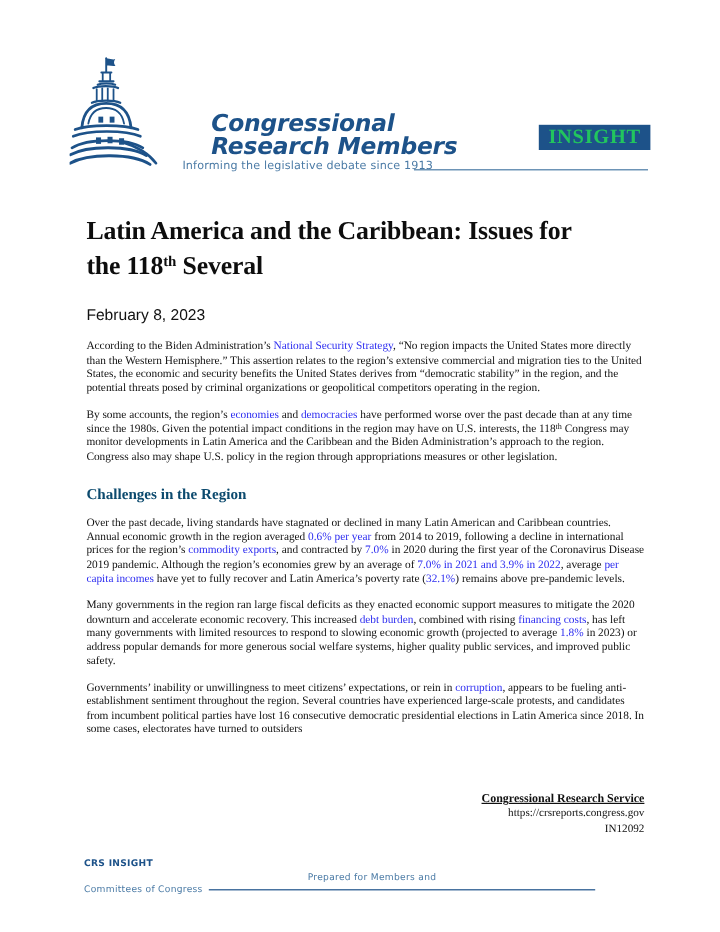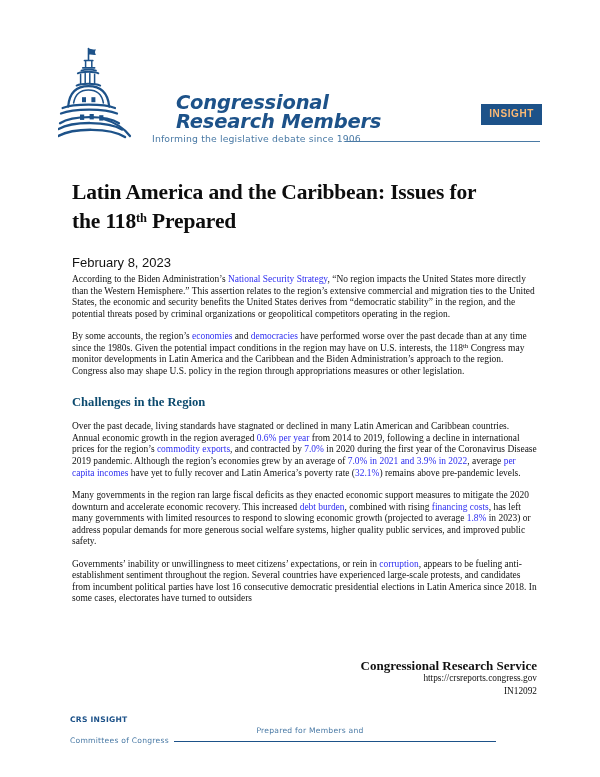--- a/index.html
+++ b/index.html
@@ -74,24 +74,24 @@
     top: 141px;
     width: 195px;
     height: 1.4px;
     background: #4a7aa5;
   }
   .insight-badge {
     position: absolute;
     right: 58px;
     top: 104px;
     background: #1d5289;
-    color: #fdba74;
-    font-family: Liberation Sans, sans-serif;
-    font-weight: bold;
-    font-size: 10px;
+    color: #22c55e;
+    font-family: Liberation Serif, serif;
+    font-weight: bold;
+    font-size: 17px;
     letter-spacing: 0.6px;
     padding: 3px 8px 4px 8px;
     line-height: 14px;
   }
 
   
   .doc {
     position: absolute;
     left: 72px;
     top: 178px;
@@ -126,21 +126,21 @@
     margin: 18px 0 0 0;
     color: #0c4a6e;
   }
   p.body-par {
     font-size: 9.45px;
     line-height: 11.55px;
     margin: 11px 0 0 0;
     text-align: left;
     color: #111111;
   }
-  p.body-par:first-of-type { margin-top: 3px; }
+  p.body-par:first-of-type { margin-top: 13px; }
   .lnk {
     color: #2d2df0;
     text-decoration: none;
     cursor: pointer;
   }
   sup.ord {
     font-size: 0.72em;
     vertical-align: 0.4em;
     line-height: 0;
   }
@@ -149,23 +149,24 @@
   .colophon {
     position: absolute;
     right: 63px;
     top: 659px;
     width: 300px;
     text-align: right;
   }
   .colophon-name {
     font-family: "Liberation Serif", "DejaVu Serif", serif;
     font-weight: bold;
-    font-size: 13px;
+    font-size: 10px;
     line-height: 13px;
     color: #111111;
+    text-decoration: underline;
   }
   .colophon-url {
     font-family: "Liberation Serif", "DejaVu Serif", serif;
     font-size: 9.3px;
     line-height: 13px;
     color: #111111;
   }
   .colophon-id {
     font-family: "Liberation Serif", "DejaVu Serif", serif;
     font-size: 9.3px;
@@ -252,31 +253,31 @@
           <path d="M44.0 74.5 C56.0 78.0 66.0 84.0 72.0 92.0" stroke-width="2.2"></path>
         </g>
       </svg>
     </div>
 
     <div class="crs-wordmark">
       <div class="crs-word-line">Congressional</div>
       <div class="crs-word-line">Research Members</div>
     </div>
 
-    <div class="crs-tagline">Informing the legislative debate since 1906</div>
+    <div class="crs-tagline">Informing the legislative debate since 1913</div>
     <div class="masthead-rule"></div>
 
     <div class="insight-badge">INSIGHT</div>
   </div>
 
   <div class="doc">
 
     <h1 class="doc-title">
       <span>Latin America and the Caribbean: Issues for</span><br>
-      <span>the 118</span><sup>th</sup><span> Prepared</span>
+      <span>the 118</span><sup>th</sup><span> Several</span>
     </h1>
 
     <div class="doc-date">February 8, 2023</div>
 
     <p class="body-par"><span>According to the Biden Administration’s </span><a class="lnk">National Security Strategy</a><span>, “No region impacts the United States more directly than the Western Hemisphere.” This assertion relates to the region’s extensive commercial and migration ties to the United States, the economic and security benefits the United States derives from “democratic stability” in the region, and the potential threats posed by criminal organizations or geopolitical competitors operating in the region.</span></p>
 
     <p class="body-par"><span>By some accounts, the region’s </span><a class="lnk">economies</a><span> and </span><a class="lnk">democracies</a><span> have performed worse over the past decade than at any time since the 1980s. Given the potential impact conditions in the region may have on U.S. interests, the 118</span><sup class="ord">th</sup><span> Congress may monitor developments in Latin America and the Caribbean and the Biden Administration’s approach to the region. Congress also may shape U.S. policy in the region through appropriations measures or other legislation.</span></p>
 
     <h2 class="section-heading">Challenges in the Region</h2>
 

